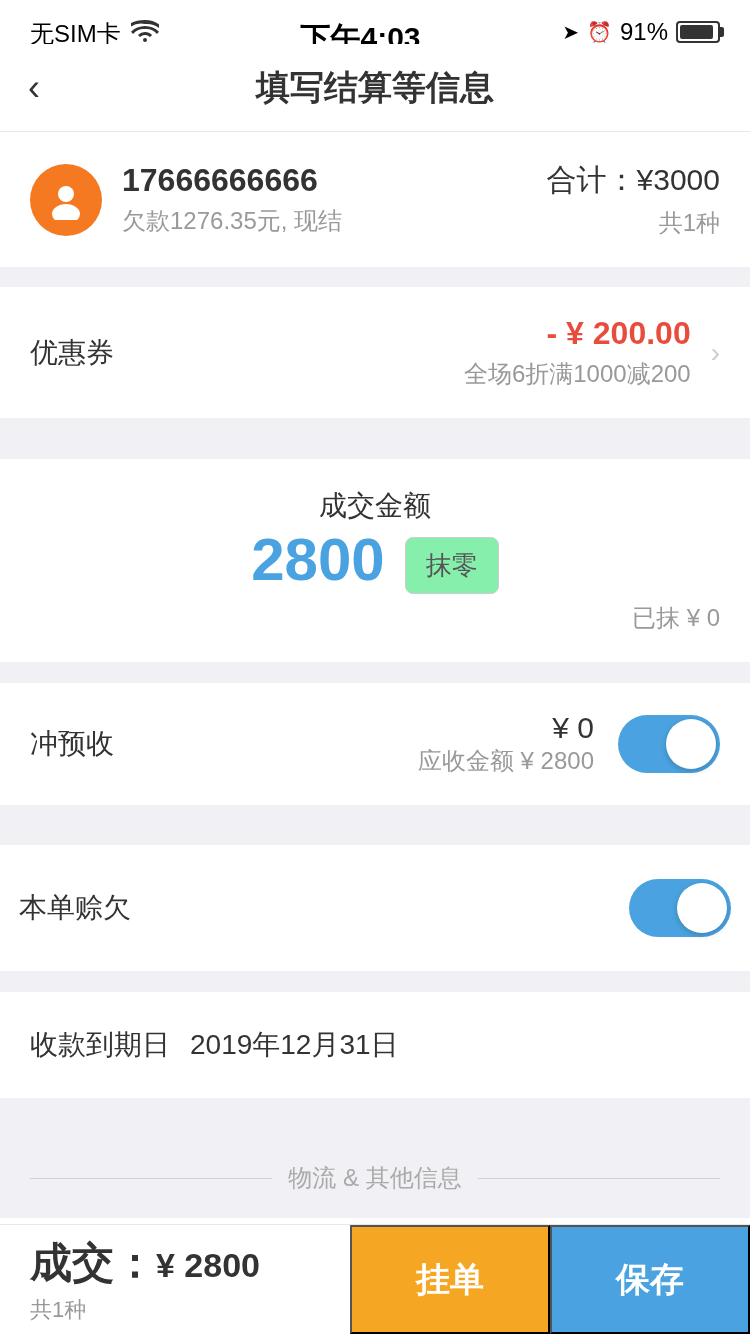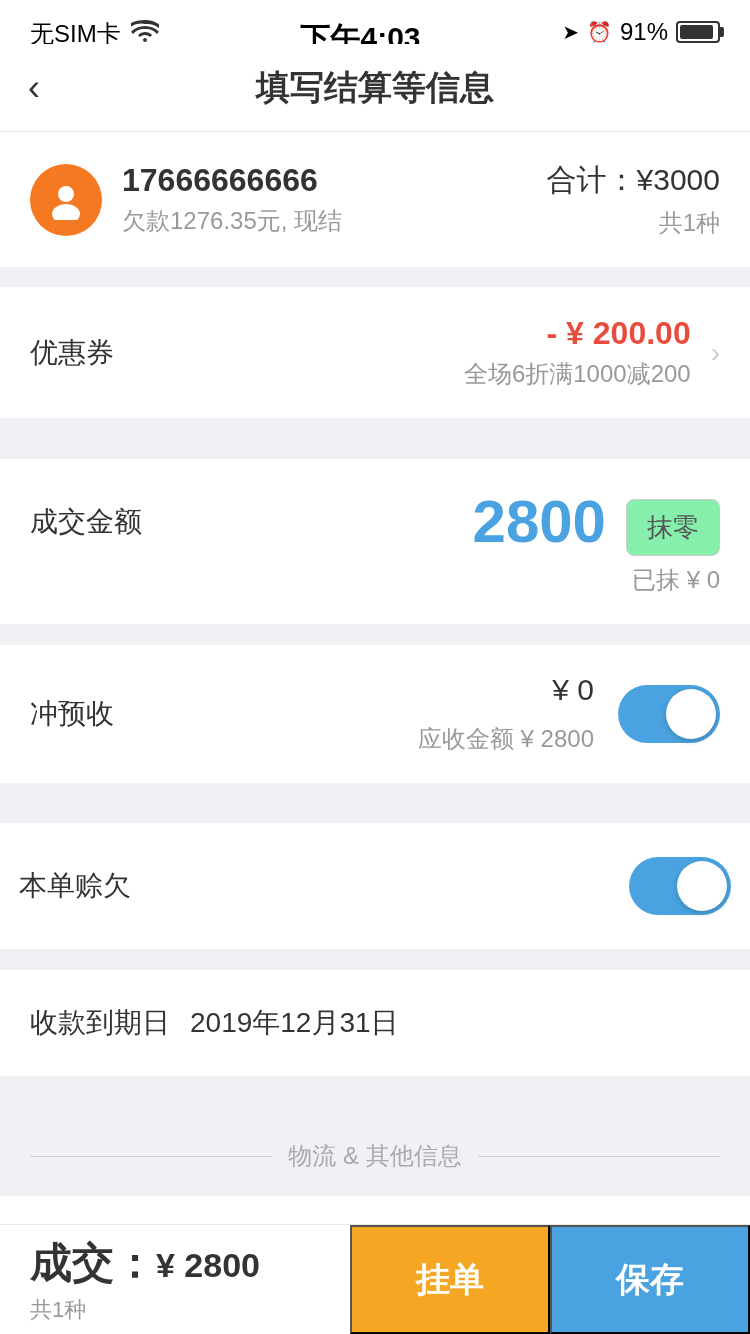--- a/index.html
+++ b/index.html
@@ -114,20 +114,21 @@
 
     
     .deal-section {
       background: #fff;
       padding: 28px 30px;
     }
     .deal-row {
       display: flex;
       align-items: center;
       justify-content: space-between;
+      flex-direction: column;
     }
     .deal-label { font-size: 28px; color: #333; }
     .deal-right { display: flex; align-items: flex-end; gap: 20px; }
     .deal-amount { font-size: 60px; color: #4aa3e0; font-weight: 700; }
     .round-btn {
       border: 1px solid #ccc; border-radius: 8px;
       padding: 10px 20px; font-size: 26px; color: #555;
       background: #86efac; cursor: pointer;
     }
     .deal-sub { font-size: 24px; color: #999; margin-top: 8px; text-align: right; }
@@ -138,21 +139,21 @@
       padding: 28px 30px;
       border-top: 1px solid #f0f0f0;
     }
     .prepay-row {
       display: flex;
       align-items: center;
       justify-content: space-between;
     }
     .prepay-right { display: flex; flex-direction: column; align-items: flex-end; }
     .prepay-amount { font-size: 30px; color: #333; }
-    .prepay-sub { font-size: 24px; color: #999; margin-top: 16px; }
+    .prepay-sub { font-size: 24px; color: #999; margin-top: 0; }
 
     
     .toggle {
       width: 102px; height: 58px;
       border-radius: 29px;
       background: #4aa3e0;
       position: relative; cursor: pointer;
       flex-shrink: 0;
     }
     .toggle-knob {

